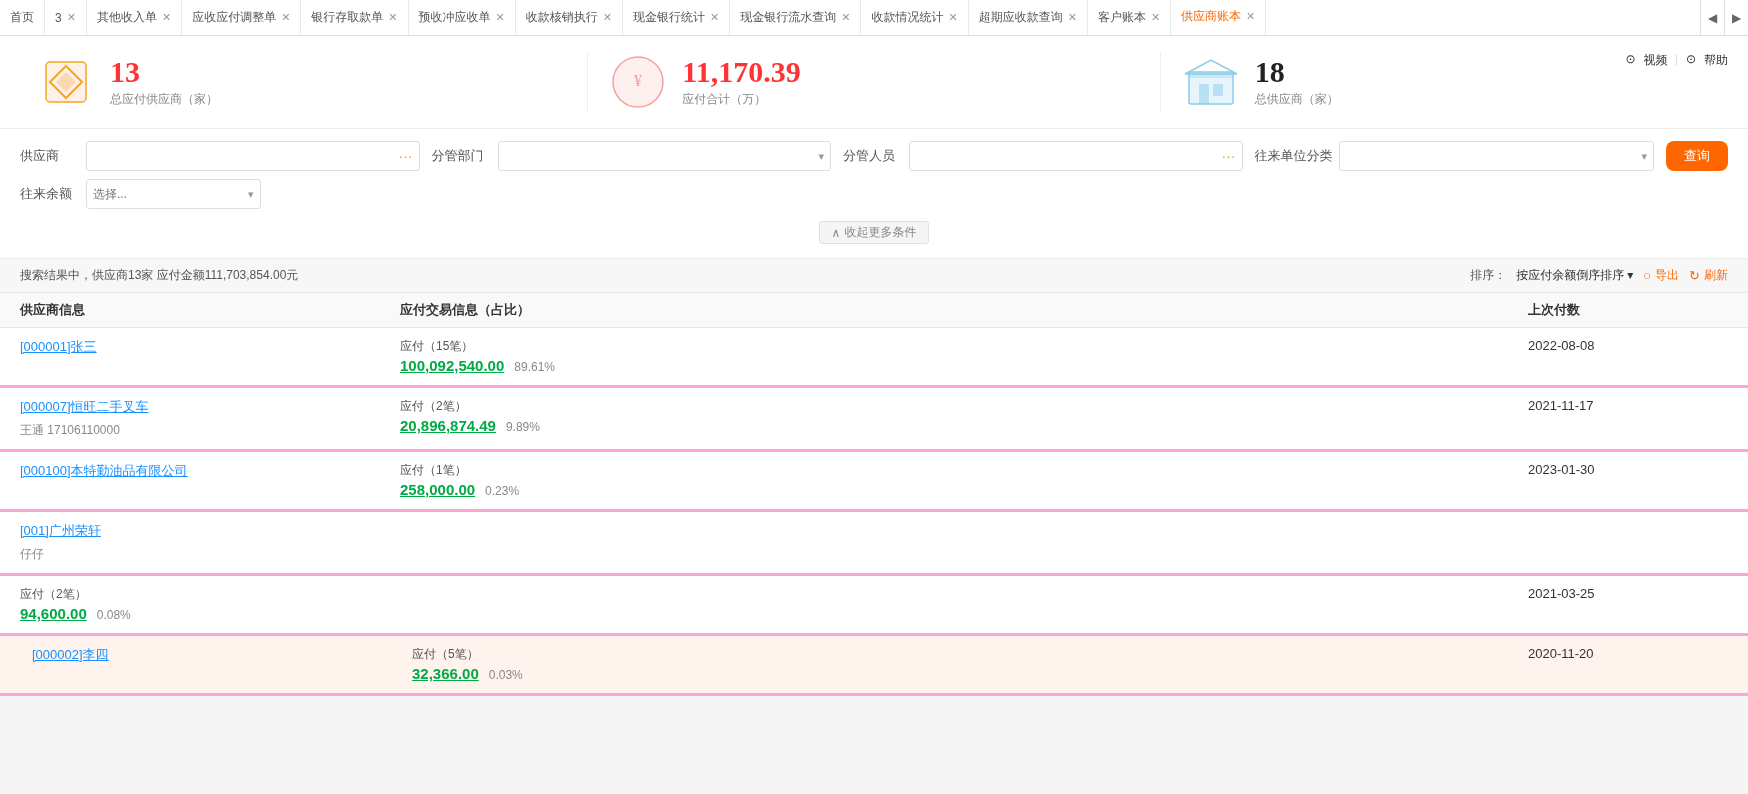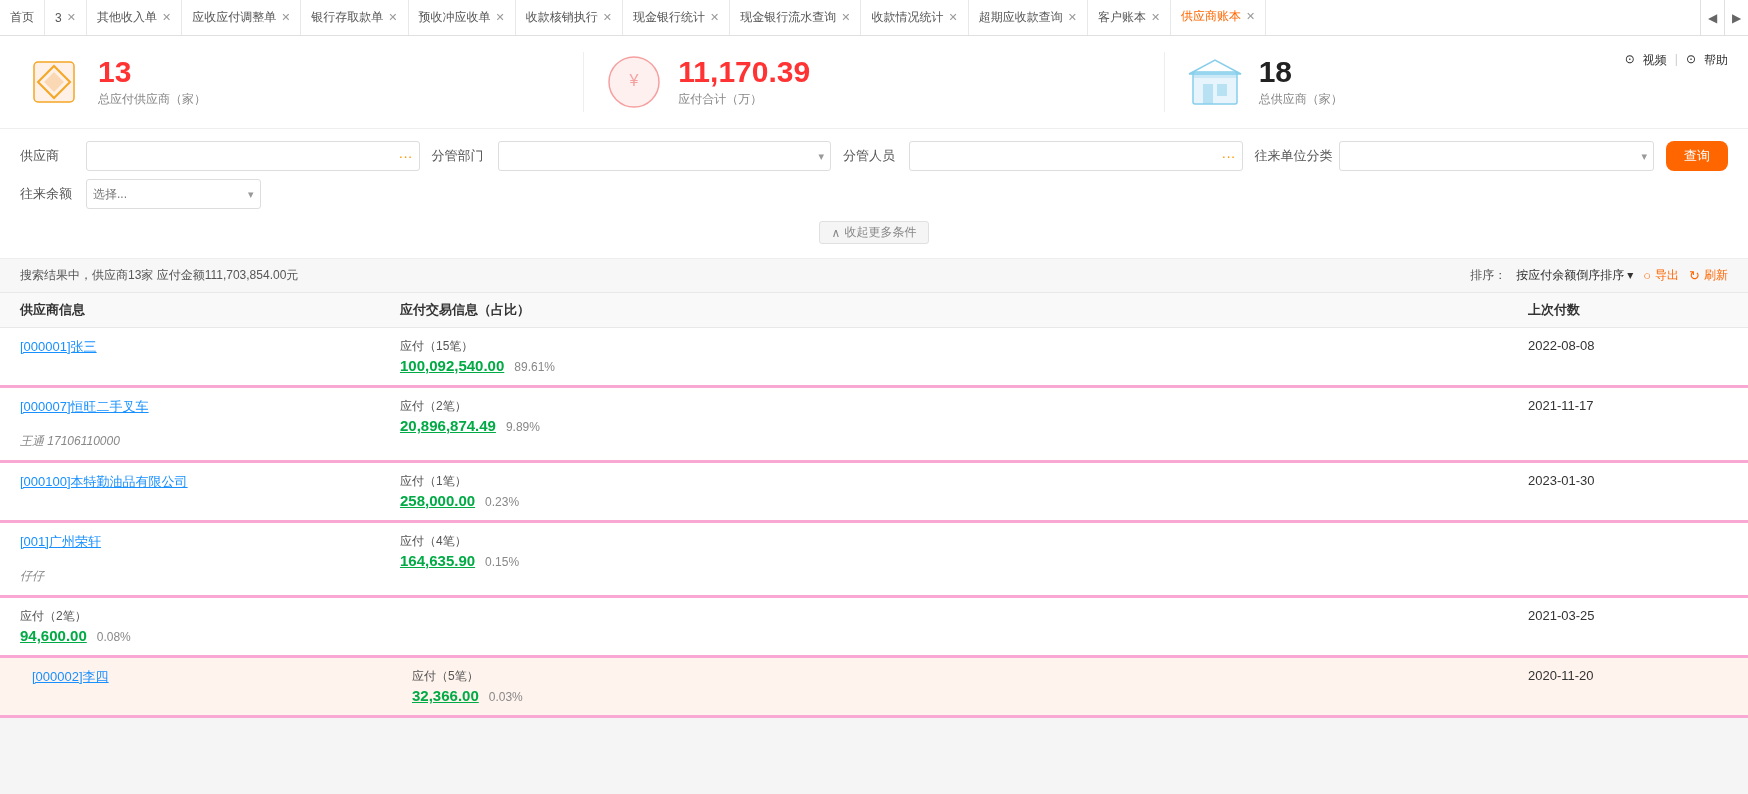--- a/index.html
+++ b/index.html
@@ -47,24 +47,25 @@
       cursor: pointer;
       border-left: 1px solid #e0e0e0;
       color: #666;
       font-size: 12px;
     }
 
     
     .stats-header {
       display: flex;
       background: #fff;
-      padding: 16px 24px;
+      padding: 16px 36px;
       border-bottom: 1px solid #eee;
       align-items: flex-start;
       position: relative;
+      font-family: Liberation Serif, serif;
     }
     .stat-block {
       display: flex;
       align-items: center;
       flex: 1;
     }
     .stat-icon {
       width: 60px;
       height: 60px;
       margin-right: 14px;
@@ -236,22 +237,21 @@
     .table-row.highlighted { background: #fff3ee; padding-left: 32px; }
     .supplier-link {
       color: #1890ff;
       text-decoration: underline;
       cursor: pointer;
       font-size: 13px;
     }
     .supplier-sub {
       font-size: 12px;
       color: #888;
-      margin-top: 17px;
-      font-style: italic;
+      margin-top: 6px;
     }
     .transaction-info {}
     .trans-label {
       font-size: 12px;
       color: #555;
       margin-bottom: 2px;
     }
     .trans-amount {
       font-size: 15px;
       color: #00aa44;
@@ -524,27 +524,20 @@
     </div>
     <div class="col-lastpay">
       <span class="last-pay">2023-01-30</span>
     </div>
   </div>
       <div class="table-row">
     <div class="col-supplier">
       <div class="supplier-link">[001]广州荣轩</div>
       <div class="supplier-sub">仔仔</div>
     </div>
-    <div class="col-transaction transaction-info">
-      <div class="trans-label">应付（4笔）</div>
-      <div class="trans-row">
-        <span class="trans-amount">164,635.90</span>
-        <span class="trans-percent">0.15%</span>
-      </div>
-    </div>
     <div class="col-lastpay">
       <span class="last-pay"></span>
     </div>
   </div>
       <div class="table-row">
     <div class="col-transaction transaction-info">
       <div class="trans-label">应付（2笔）</div>
       <div class="trans-row">
         <span class="trans-amount">94,600.00</span>
         <span class="trans-percent">0.08%</span>

